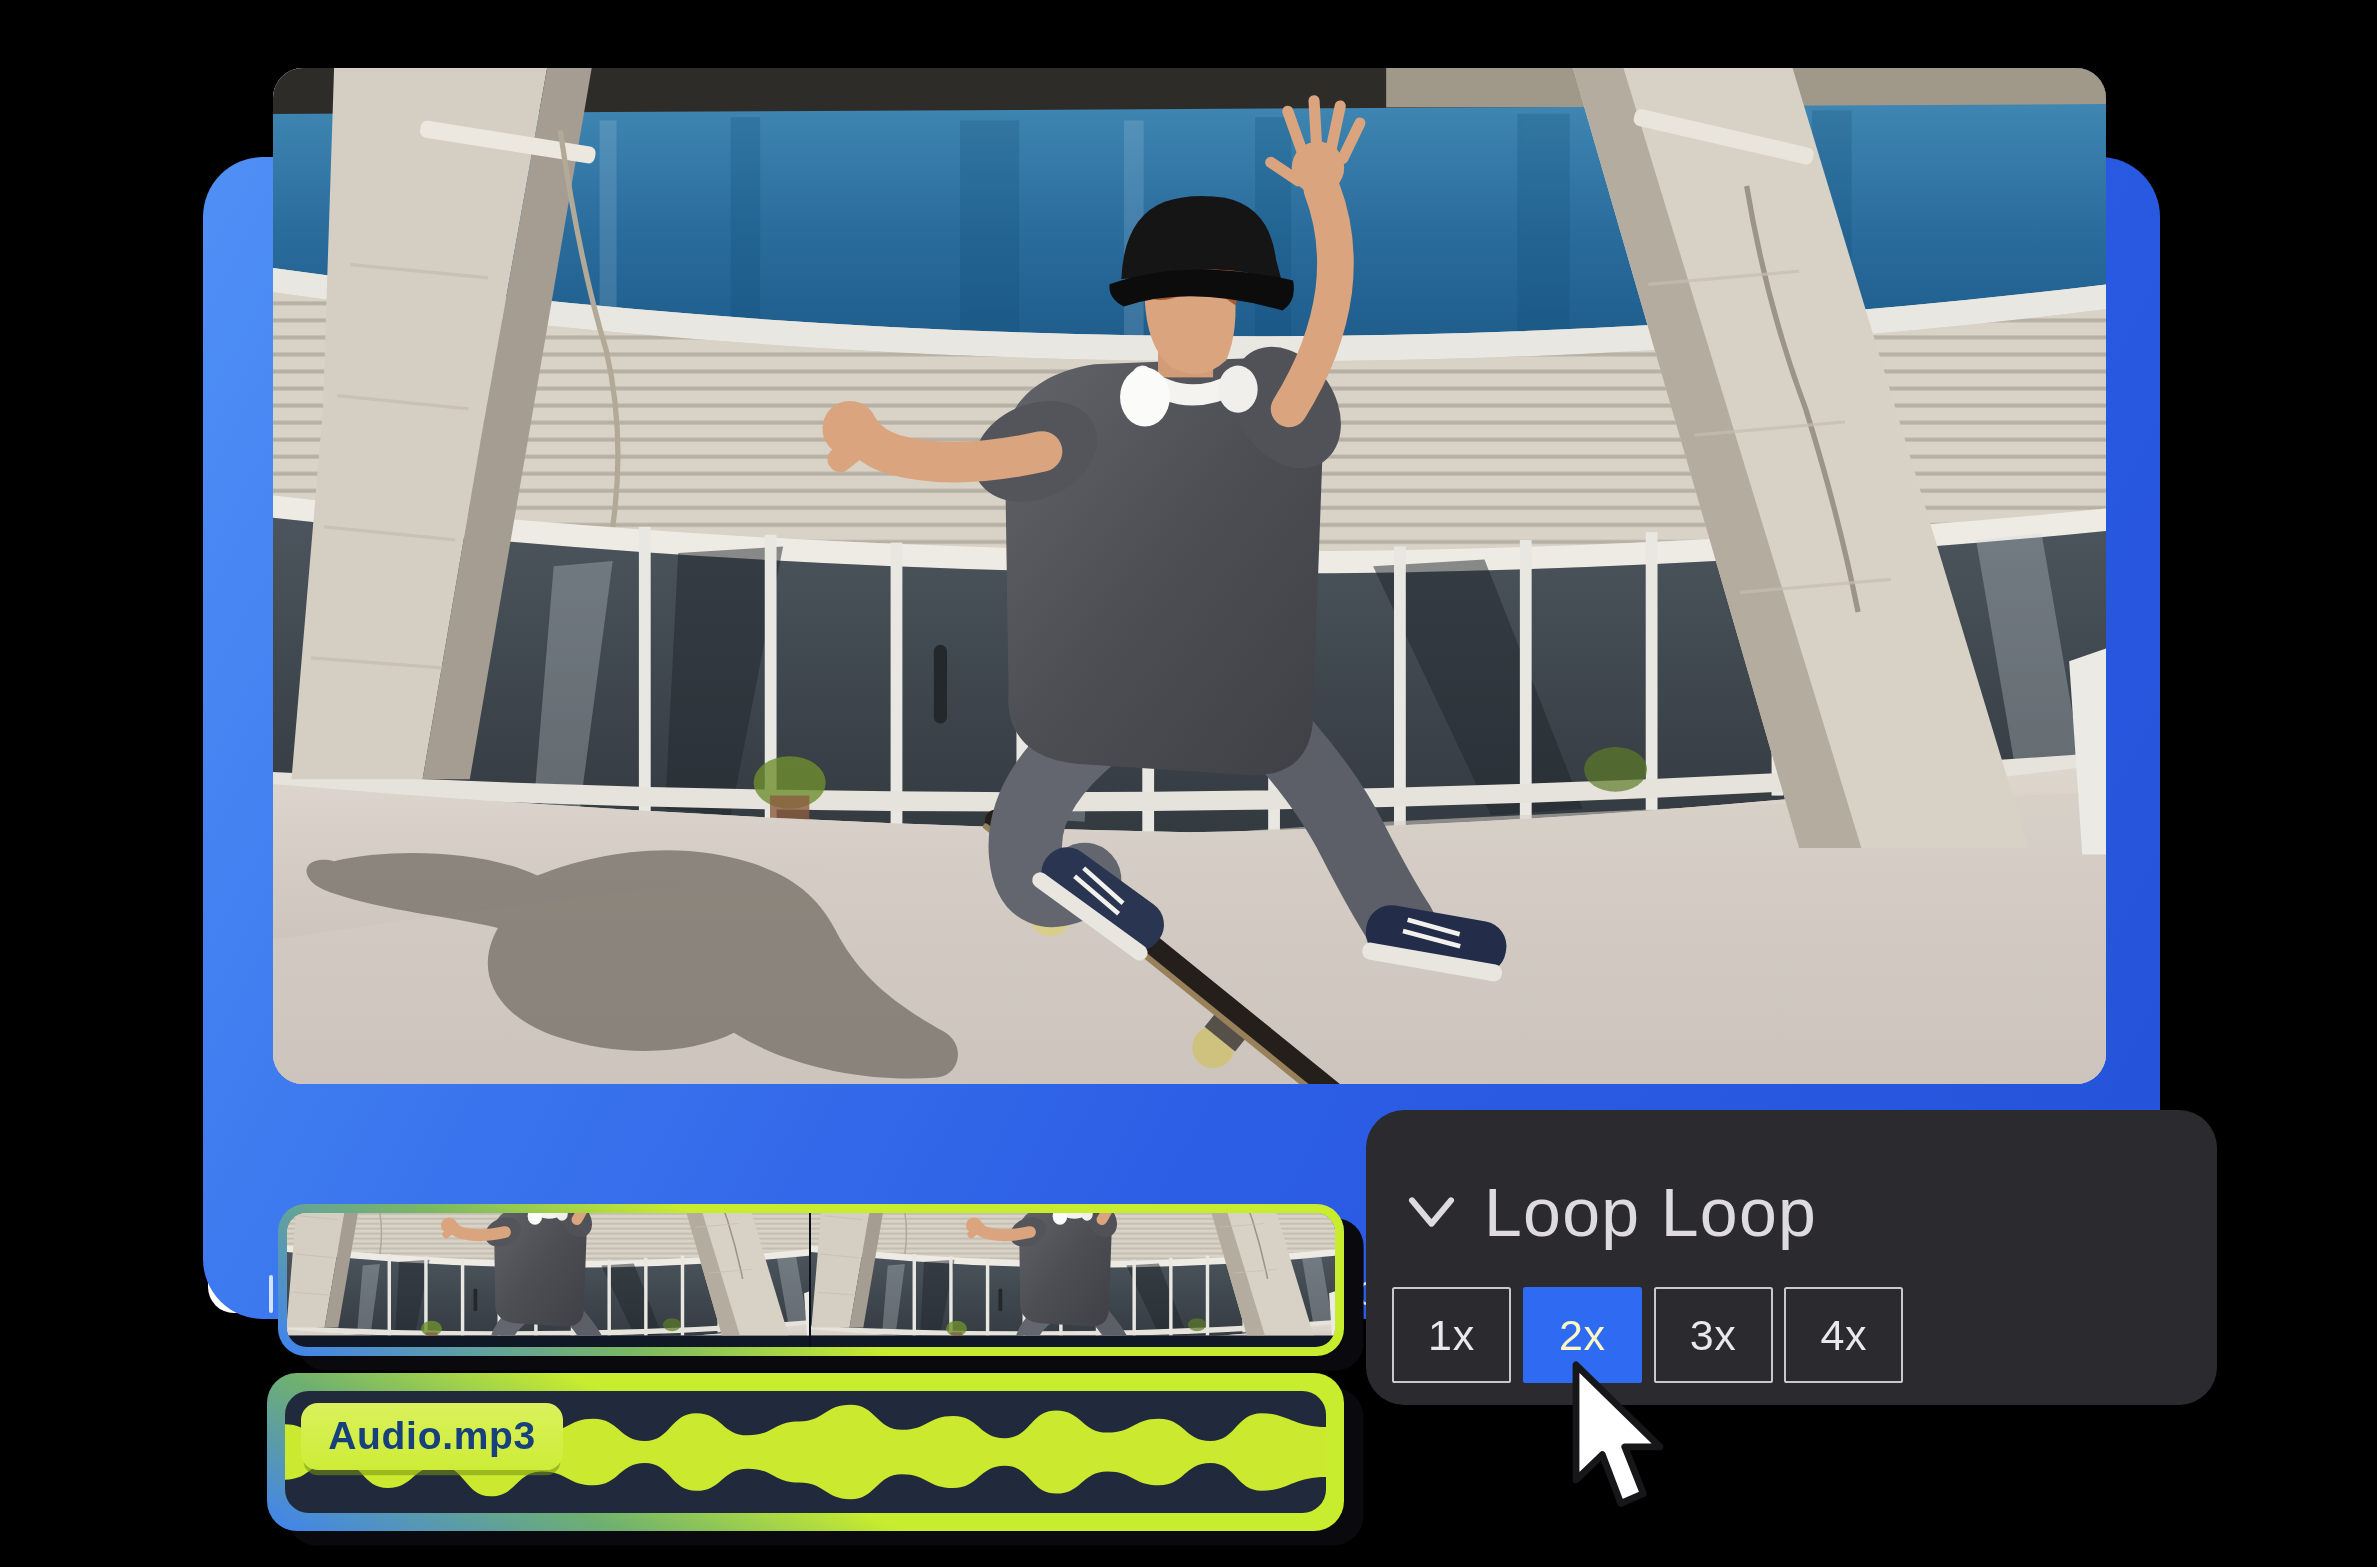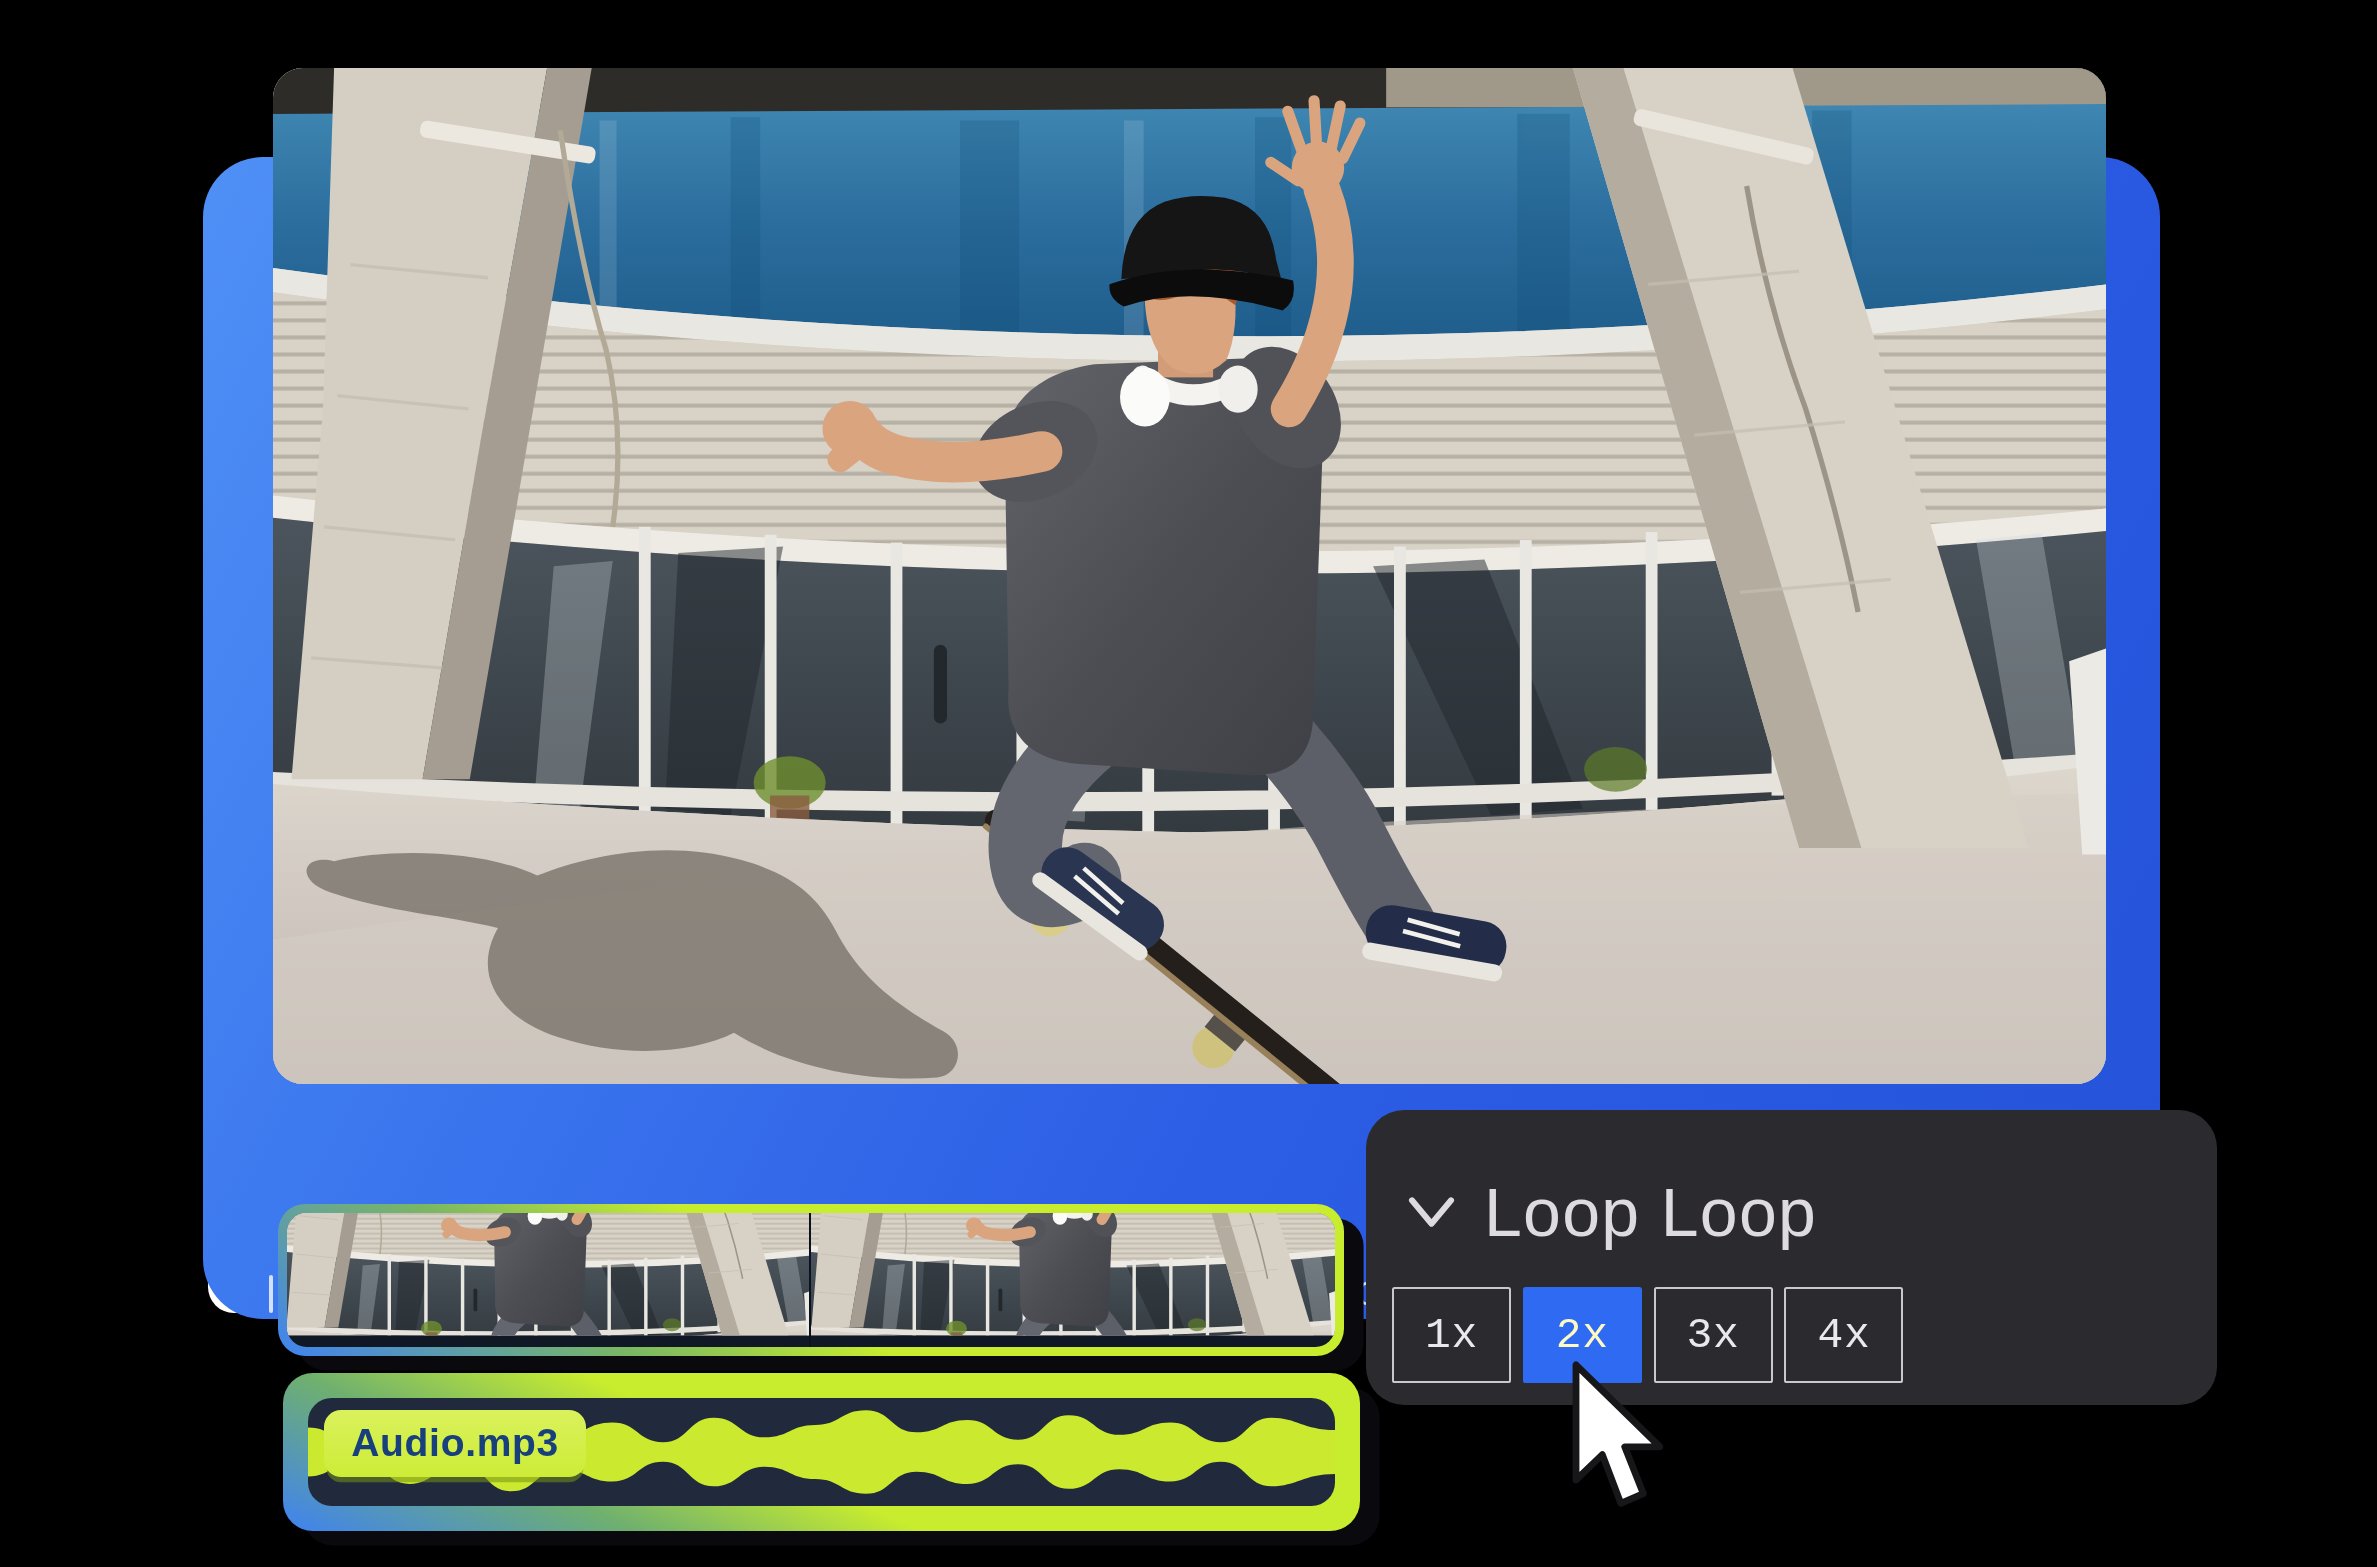--- a/index.html
+++ b/index.html
@@ -34,44 +34,44 @@
                  border-radius:27.5px; padding:9.2px;
                  background:linear-gradient(215deg,#c8ec2e 52%,#7ab763 72%,#3f82f2 100%);
                  box-shadow:19.6px 14.4px 0 0 #0a0a0e; }
   .video-track-inner { width:100%; height:100%; border-radius:19.6px; overflow:hidden;
                        background:#101826; display:flex; }
   .thumb { width:50%; height:100%; }
   .thumb:first-child { border-right:2.6px solid rgba(8,14,26,.6); }
   .thumb svg { display:block; width:100%; height:100%; }
 
   .audio-track { position:absolute; left:267px; top:1373px; width:1077px; height:158px;
-                 border-radius:30px; padding:25px;
+                 border-radius:30px; padding:18px;
                  background:linear-gradient(205deg,#c8ec2e 55%,#6fb06f 75%,#3f82f2 100%);
-                 box-shadow:19.6px 14.4px 0 0 #0a0a0e;margin-left:16px; }
+                 box-shadow:19.6px 14.4px 0 0 #0a0a0e; }
   .audio-track-inner { position:relative; width:100%; height:100%; border-radius:23.6px;
                        overflow:hidden; background:#212a3c; }
   .waveform { position:absolute; inset:0; width:100%; height:100%; }
   .audio-label { position:absolute; left:15.7px; top:11.8px; height:67px; padding:0 27.5px;
                  display:flex; align-items:center;
                  background:linear-gradient(#daf15c,#cdec37); border-radius:17px;
                  box-shadow:0 7.9px 0 -2.6px rgba(118,146,20,.55);
                  font-size:39px; font-weight:700; color:#17407c; letter-spacing:0.7px; }
 
   
   .loop-panel { position:absolute; left:1366px; top:1110px; width:851px; height:295px;
                 background:#2b2a2e; border-radius:38px; }
   .loop-panel::before { content:""; position:absolute; inset:-10.5px; z-index:-1;
                         background:#3b3a3f; border-radius:48px; }
   .loop-header { position:absolute; left:42px; top:63px; display:flex; align-items:center; gap:29px; }
   .chevron { width:47px; height:34px; }
   .loop-title { font-size:68px; font-weight:500; color:#dddbe0; letter-spacing:1.3px; }
   .loop-options { position:absolute; left:26px; top:177px; display:flex; gap:11.8px; }
   .loop-btn { height:96px; display:flex; align-items:center; justify-content:center;
               border:2.6px solid #c9c8cc; border-radius:2.6px; background:transparent;
-              font-family:Liberation Mono, monospace;
+              font-family:Liberation Sans, sans-serif;
               font-size:43px; color:#e9e8ec; letter-spacing:0.7px; cursor:pointer; }
   .loop-btn.w-s { width:119px; }
   .loop-btn.w-c { width:275px; }
   .loop-btn.selected { background:#2e6bf2; border-color:#2e6bf2; color:#fef9c3;text-align:center; }
 
   
   .cursor { position:absolute; left:1565px; top:1361px; width:100px; height:156px; z-index:10; }
 </style>
 </head>
 <body>

